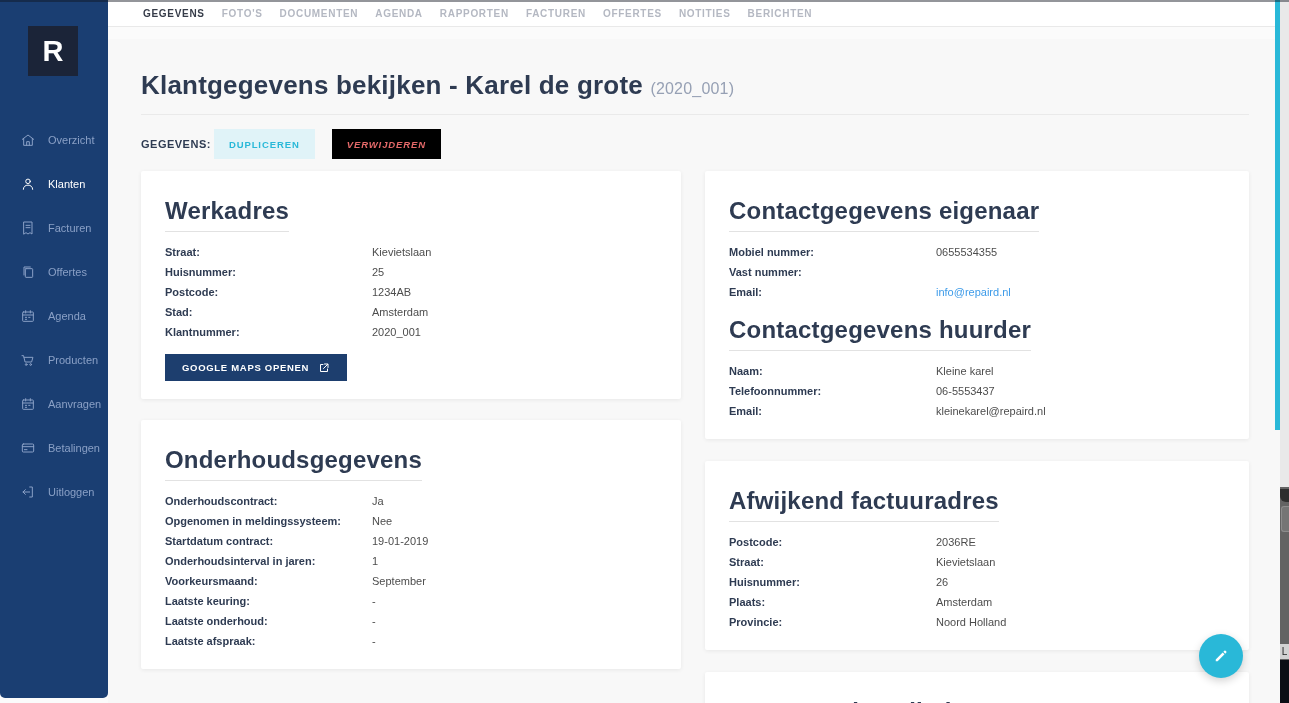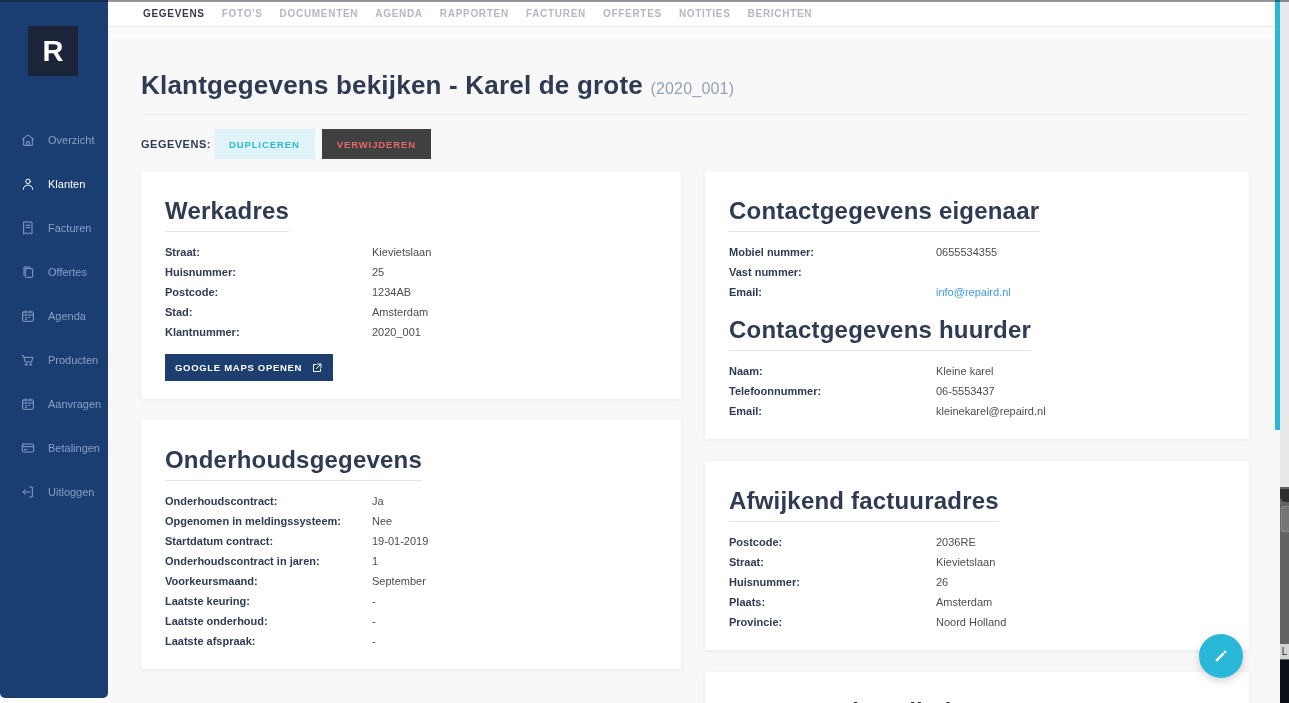--- a/index.html
+++ b/index.html
@@ -36,38 +36,38 @@
   .page-title { margin-top:31px; font-size:26px; color:#2e3b52; font-weight:600;
     letter-spacing:.2px; }
   .title-suffix { font-size:16px; color:#96a0b4; font-weight:400; }
   .title-divider { margin-top:13px; border-bottom:1px solid #eaeaea; }
   .actions { margin-top:14px; display:flex; align-items:center; height:30px; }
   .actions-label { font-size:11px; font-weight:700; color:#2e3b52;
     letter-spacing:.5px; margin-right:3px; }
   .chip-btn { border:none; height:30px; padding:0 15px; font-size:9.5px;
     font-weight:700; letter-spacing:.9px; cursor:pointer; font-family:inherit; }
   .btn-dup { background:#e0f3f8; color:#29b8d8; }
-  .btn-del { background:#404040; color:#e56a6a; margin-left:7px; }
+  .btn-del { background:#000000; color:#e56a6a; margin-left:17px;font-style:italic; }
 
   .cards { margin-top:12px; display:flex; gap:24px; align-items:flex-start; }
   .col-left  { width:540px; display:flex; flex-direction:column; gap:21px; }
   .col-right { width:544px; display:flex; flex-direction:column; gap:22px; }
   .card { background:#fff; box-shadow:0 1px 4px rgba(0,0,0,.07);
     border-radius:2px; padding:26px 24px 18px; }
   .card-title { display:inline-block; font-size:24px; color:#2e3b52;
     font-weight:600; letter-spacing:.2px; border-bottom:1px solid #e2e2e2;
     padding-bottom:6px; }
   .rows { margin-top:10px; }
   .row { display:flex; line-height:20px; font-size:11px; }
   .lbl { width:207px; flex:none; color:#2e3b52; font-weight:600; }
   .val { color:#4d4d4d; }
   .val.link { color:#3d9be9; cursor:pointer; }
   .sub-title { margin-top:14px; }
   .maps-btn { margin-top:12px; height:27px; background:#1d3e6e; color:#fff;
-    border:none; display:inline-flex; align-items:center; gap:9px; padding:0 10px;
+    border:none; display:inline-flex; align-items:center; gap:9px; padding:0 17px;
     font-size:9.5px; font-weight:700; letter-spacing:.7px; cursor:pointer;
     font-family:inherit; }
 
   
   .fab { position:absolute; left:1199px; top:634px; width:44px; height:44px;
     border-radius:50%; background:#29b8d8; border:none; display:flex;
     align-items:center; justify-content:center;
     box-shadow:0 3px 8px rgba(0,0,0,.18); cursor:pointer; z-index:20; }
   .scroll-thumb { position:absolute; left:1275px; top:0; width:5px; height:430px;
     background:#29b8d8; z-index:30; }
@@ -248,21 +248,21 @@
             </div>
           <div class="row">
               <span class="lbl">Opgenomen in meldingssysteem:</span>
               <span class="val">Nee</span>
             </div>
           <div class="row">
               <span class="lbl">Startdatum contract:</span>
               <span class="val">19-01-2019</span>
             </div>
           <div class="row">
-              <span class="lbl">Onderhoudscontract in jaren:</span>
+              <span class="lbl">Onderhoudsinterval in jaren:</span>
               <span class="val">1</span>
             </div>
           <div class="row">
               <span class="lbl">Voorkeursmaand:</span>
               <span class="val">September</span>
             </div>
           <div class="row">
               <span class="lbl">Laatste keuring:</span>
               <span class="val">-</span>
             </div>

